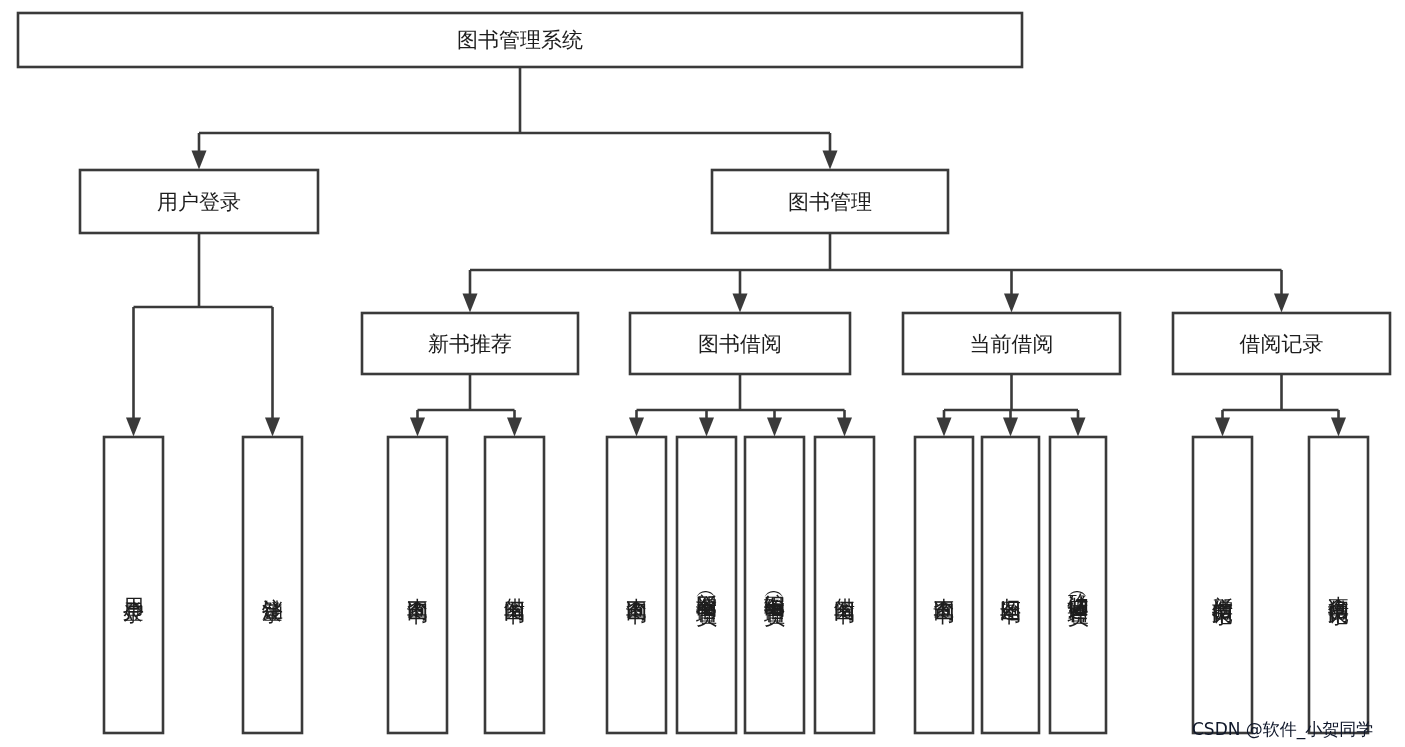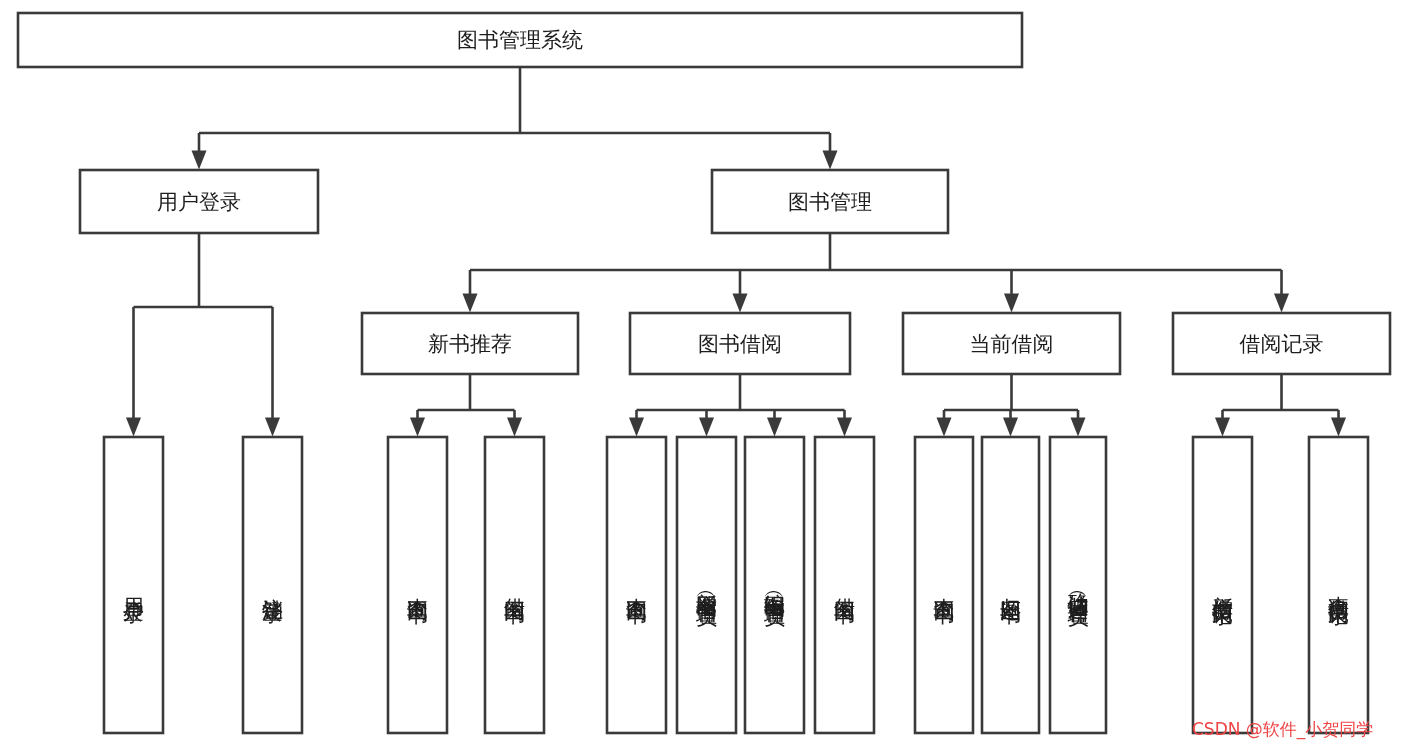--- a/index.html
+++ b/index.html
@@ -61,21 +61,21 @@
     line-height: 1.05;
     color: #1d1d1d;
     letter-spacing: 2px;
     white-space: nowrap;
     pointer-events: none;
   }
   .watermark {
     position: absolute;
     font-family: "DejaVu Sans", "Liberation Sans", sans-serif;
     font-size: 17px;
-    color: #ef4444;
+    color: #0f172a;
     white-space: nowrap;
   }
 </style>
 </head>
 <body>
 
 <div id="diagram-root">
 
   <svg id="flowchart" viewBox="0 0 1405 747">
     <g id="connectors-layer">

